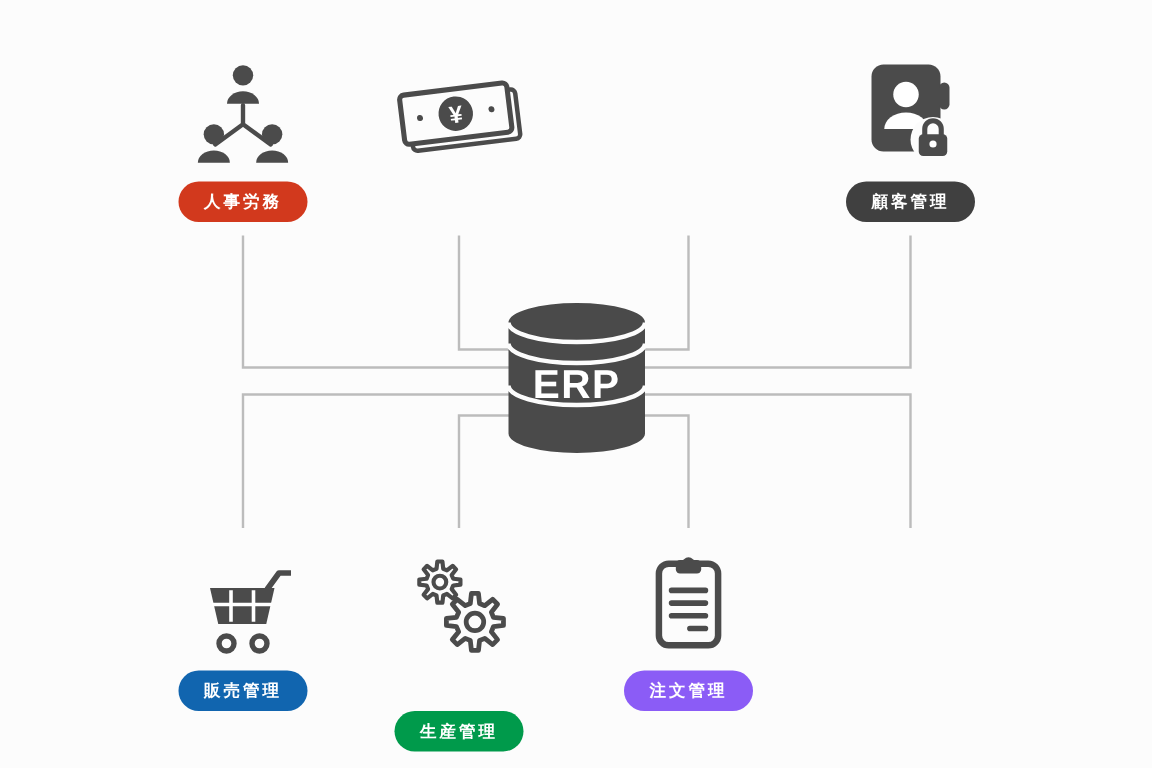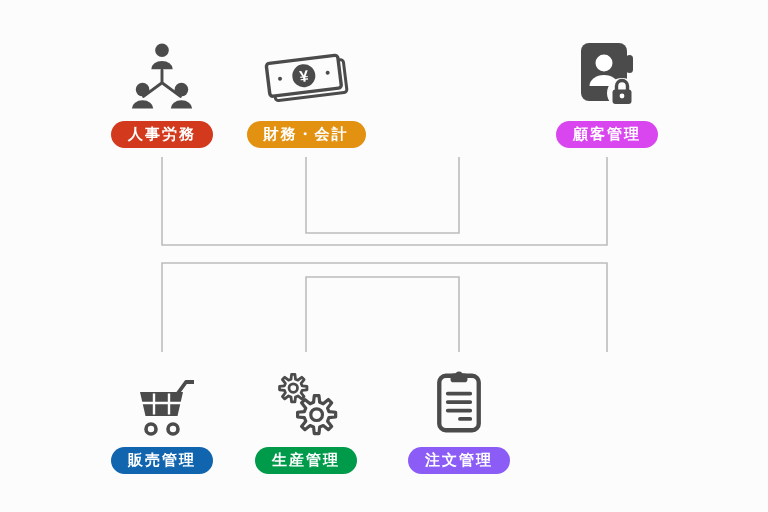--- a/index.html
+++ b/index.html
@@ -7,21 +7,21 @@
   .canvas{position:relative;width:768px;height:512px;overflow:hidden;background:#fcfcfc;}
   .connectors{position:absolute;left:0;top:0;}
   .module{position:absolute;width:150px;display:flex;flex-direction:column;align-items:center;}
   .module .icon-box{display:flex;align-items:flex-end;justify-content:center;}
   .row-top{top:26px;}
   .row-top .icon-box{height:84px;margin-bottom:11px;}
   .row-bottom{top:356px;}
   .row-bottom .icon-box{height:82px;margin-bottom:9px;}
   .col-1{left:87px;}  .col-2{left:231px;}  .col-3{left:384px;}  .col-4{left:532px;}
   .pill{display:inline-flex;align-items:center;justify-content:center;height:27px;
-        padding:0 17px;border-radius:14px;color:#fff;font-weight:bold;font-size:15px;
+        padding:0 17px;border-radius:14px;color:#fff;font-weight:bold;font-size:11px;
         letter-spacing:2px;white-space:nowrap;}
   .center-db{position:absolute;left:336px;top:201px;}
   .db-label{font-family:"Liberation Sans",sans-serif;font-weight:bold;font-size:27px;letter-spacing:1px;}
   svg{display:block;}
 </style>
 </head>
 <body>
 
 <div class="canvas" style="background-color: rgb(252, 252, 252);">
 
@@ -63,42 +63,54 @@
         <g transform="rotate(-7 45 33)">
           <rect x="12" y="20" width="72" height="33" rx="3" fill="none" stroke="#4b4b4b" stroke-width="3"></rect>
           <rect x="7" y="15" width="72" height="33" rx="3" fill="#fcfcfc" stroke="#4b4b4b" stroke-width="3.4"></rect>
           <circle cx="43" cy="31.5" r="11.5" fill="#4b4b4b"></circle>
           <text x="43" y="37.5" text-anchor="middle" font-size="16" font-weight="bold" fill="#ffffff" font-family="Liberation Sans, sans-serif">¥</text>
           <circle cx="19" cy="31.5" r="2" fill="#4b4b4b"></circle>
           <circle cx="67" cy="31.5" r="2" fill="#4b4b4b"></circle>
         </g>
       </svg>
     </div>
-    <div class="pill" style="background-color: rgb(226, 145, 16);">財務・会計</div>
   </div>
 
 
   <div class="module row-top col-4">
     <div class="icon-box">
       <svg width="66" height="70" viewBox="0 0 66 70">
         <g fill="#4b4b4b">
           <rect x="7" y="3" width="46" height="58" rx="8"></rect>
           <rect x="52" y="15" width="7" height="18" rx="3.5"></rect>
         </g>
         <circle cx="30" cy="23" r="8.5" fill="#ffffff"></circle>
         <path d="M15.5,46 a14.5,11 0 0 1 29,0 z" fill="#ffffff"></path>
         <circle cx="48" cy="53" r="15" fill="#fcfcfc"></circle>
         <path d="M42.5,50 v-4 a5.5,5.5 0 0 1 11,0 v4" fill="none" stroke="#4b4b4b" stroke-width="3.4"></path>
         <rect x="38.5" y="49.5" width="19" height="14.5" rx="3" fill="#4b4b4b"></rect>
         <circle cx="48" cy="56" r="2.4" fill="#ffffff"></circle>
       </svg>
     </div>
-    <div class="pill" style="background-color: #d946ef; text-align: center;">顧客管理</div>
+    <div class="pill" style="background-color: #404040; text-align: center;">顧客管理</div>
   </div>
 
+  <div class="center-db">
+    <svg width="97" height="104" viewBox="0 0 97 104">
+      <g fill="#4a4a4a">
+        <path d="M3,14 v74 a45.5,13 0 0 0 91,0 v-74 a45.5,13 0 0 0 -91,0 z"></path>
+      </g>
+      <g fill="none" stroke="#fcfcfc" stroke-width="3">
+        <path d="M3,14 a45.5,13 0 0 0 91,0"></path>
+        <path d="M3,28 a45.5,13 0 0 0 91,0"></path>
+        <path d="M3,56 a45.5,13 0 0 0 91,0"></path>
+      </g>
+      <text class="db-label" x="48.5" y="64" text-anchor="middle" fill="#ffffff">ERP</text>
+    </svg>
+  </div>
 
   <div class="module row-bottom col-1">
     <div class="icon-box">
       <svg width="68" height="60" viewBox="0 0 68 60">
         <path d="M50,15 L58,4 H66" fill="none" stroke="#4b4b4b" stroke-width="3.8" stroke-linejoin="round"></path>
         <path d="M12,14 H55 L49.5,38 H17.5 Z" fill="#4b4b4b"></path>
         <g stroke="#ffffff" stroke-width="2.4">
           <path d="M26,15.5 V36.5 M41,15.5 V36.5 M13.5,25 H53.5"></path>
         </g>
         <circle cx="23" cy="51" r="5" fill="none" stroke="#4b4b4b" stroke-width="3.6"></circle>
@@ -112,21 +124,21 @@
     <div class="icon-box">
       <svg width="68" height="68" viewBox="0 0 64 64">
         <g fill="#fcfcfc" stroke="#4b4b4b" stroke-linejoin="round">
           <path stroke-width="2.6" d="M28.4,14.9 L32.9,15.4 L32.9,18.6 L28.4,19.1 L27.4,21.4 L30.2,25 L28,27.2 L24.4,24.4 L22.1,25.4 L21.6,29.9 L18.4,29.9 L17.9,25.4 L15.6,24.4 L12,27.2 L9.8,25 L12.6,21.4 L11.7,19.1 L7.1,18.6 L7.1,15.4 L11.7,14.9 L12.6,12.6 L9.8,9 L12,6.8 L15.6,9.6 L17.9,8.7 L18.4,4.1 L21.6,4.1 L22.1,8.7 L24.4,9.6 L28,6.8 L30.2,9 L27.4,12.6 Z"></path>
           <circle cx="20" cy="17" r="4" fill="none" stroke-width="2.6"></circle>
           <path stroke-width="3" d="M53.6,39.1 L59.9,39.8 L59.9,44.2 L53.6,44.9 L52.3,48.2 L56.2,53.1 L53.1,56.2 L48.2,52.3 L44.9,53.6 L44.2,59.9 L39.8,59.9 L39.1,53.6 L35.9,52.3 L30.9,56.2 L27.8,53.1 L31.8,48.2 L30.4,44.9 L24.1,44.2 L24.1,39.8 L30.4,39.1 L31.8,35.9 L27.8,30.9 L30.9,27.8 L35.9,31.8 L39.1,30.4 L39.8,24.1 L44.2,24.1 L44.9,30.4 L48.2,31.8 L53.1,27.8 L56.2,30.9 L52.3,35.9 Z"></path>
           <circle cx="42" cy="42" r="5.5" fill="none" stroke-width="3"></circle>
         </g>
       </svg>
     </div>
-    <div class="pill" style="background-color: rgb(0, 154, 75);">生産管理</div>
+    <div class="pill" style="background-color: rgb(0, 154, 75); margin-top: 27px;">生産管理</div>
   </div>
 
   <div class="module row-bottom col-3">
     <div class="icon-box">
       <svg width="62" height="70" viewBox="0 0 66 74">
         <rect x="12" y="8" width="42" height="58" rx="7" fill="#fcfcfc" stroke="#4b4b4b" stroke-width="4.6"></rect>
         <circle cx="33" cy="8" r="4.5" fill="#4b4b4b"></circle>
         <rect x="24" y="5.5" width="18" height="9.5" rx="3" fill="#4b4b4b"></rect>
         <g stroke="#4b4b4b" stroke-width="4" stroke-linecap="round">
           <path d="M21,27 H45 M21,36 H45 M21,45 H45 M34,54 H45"></path>

